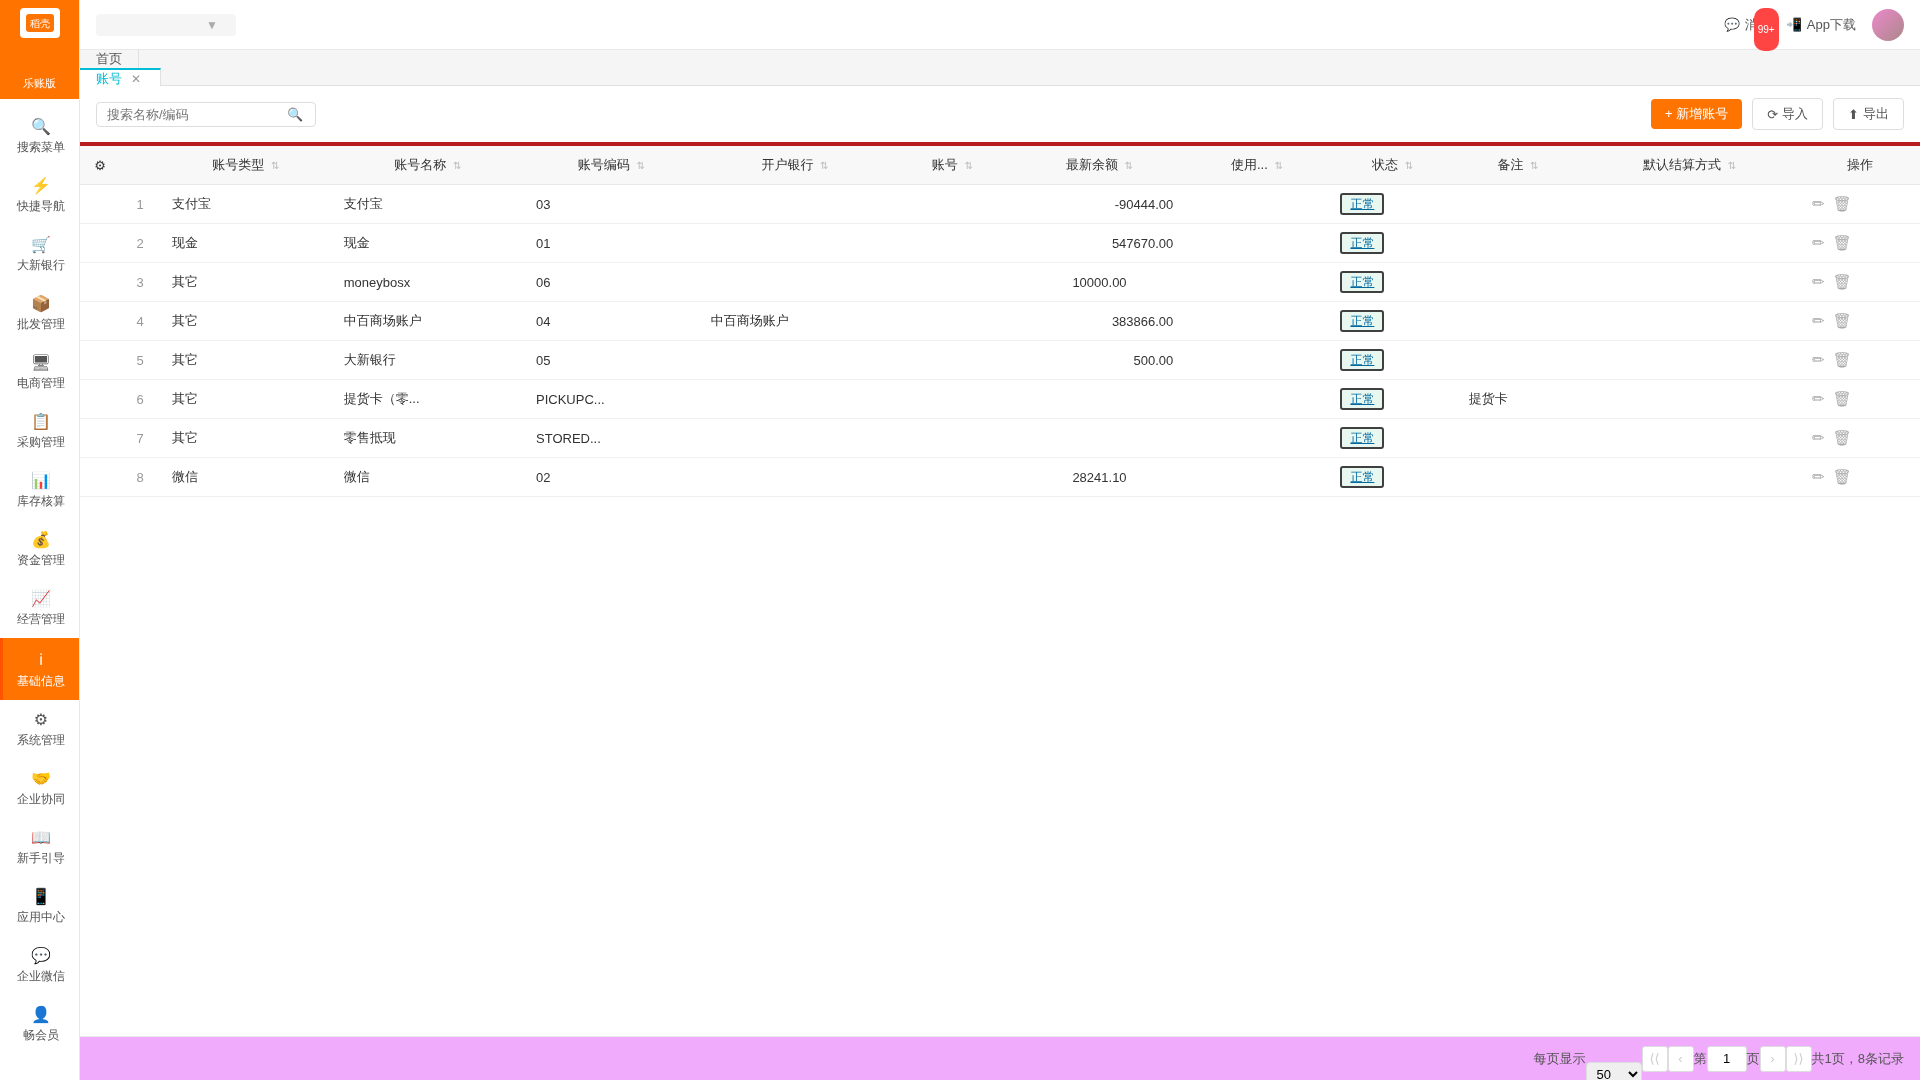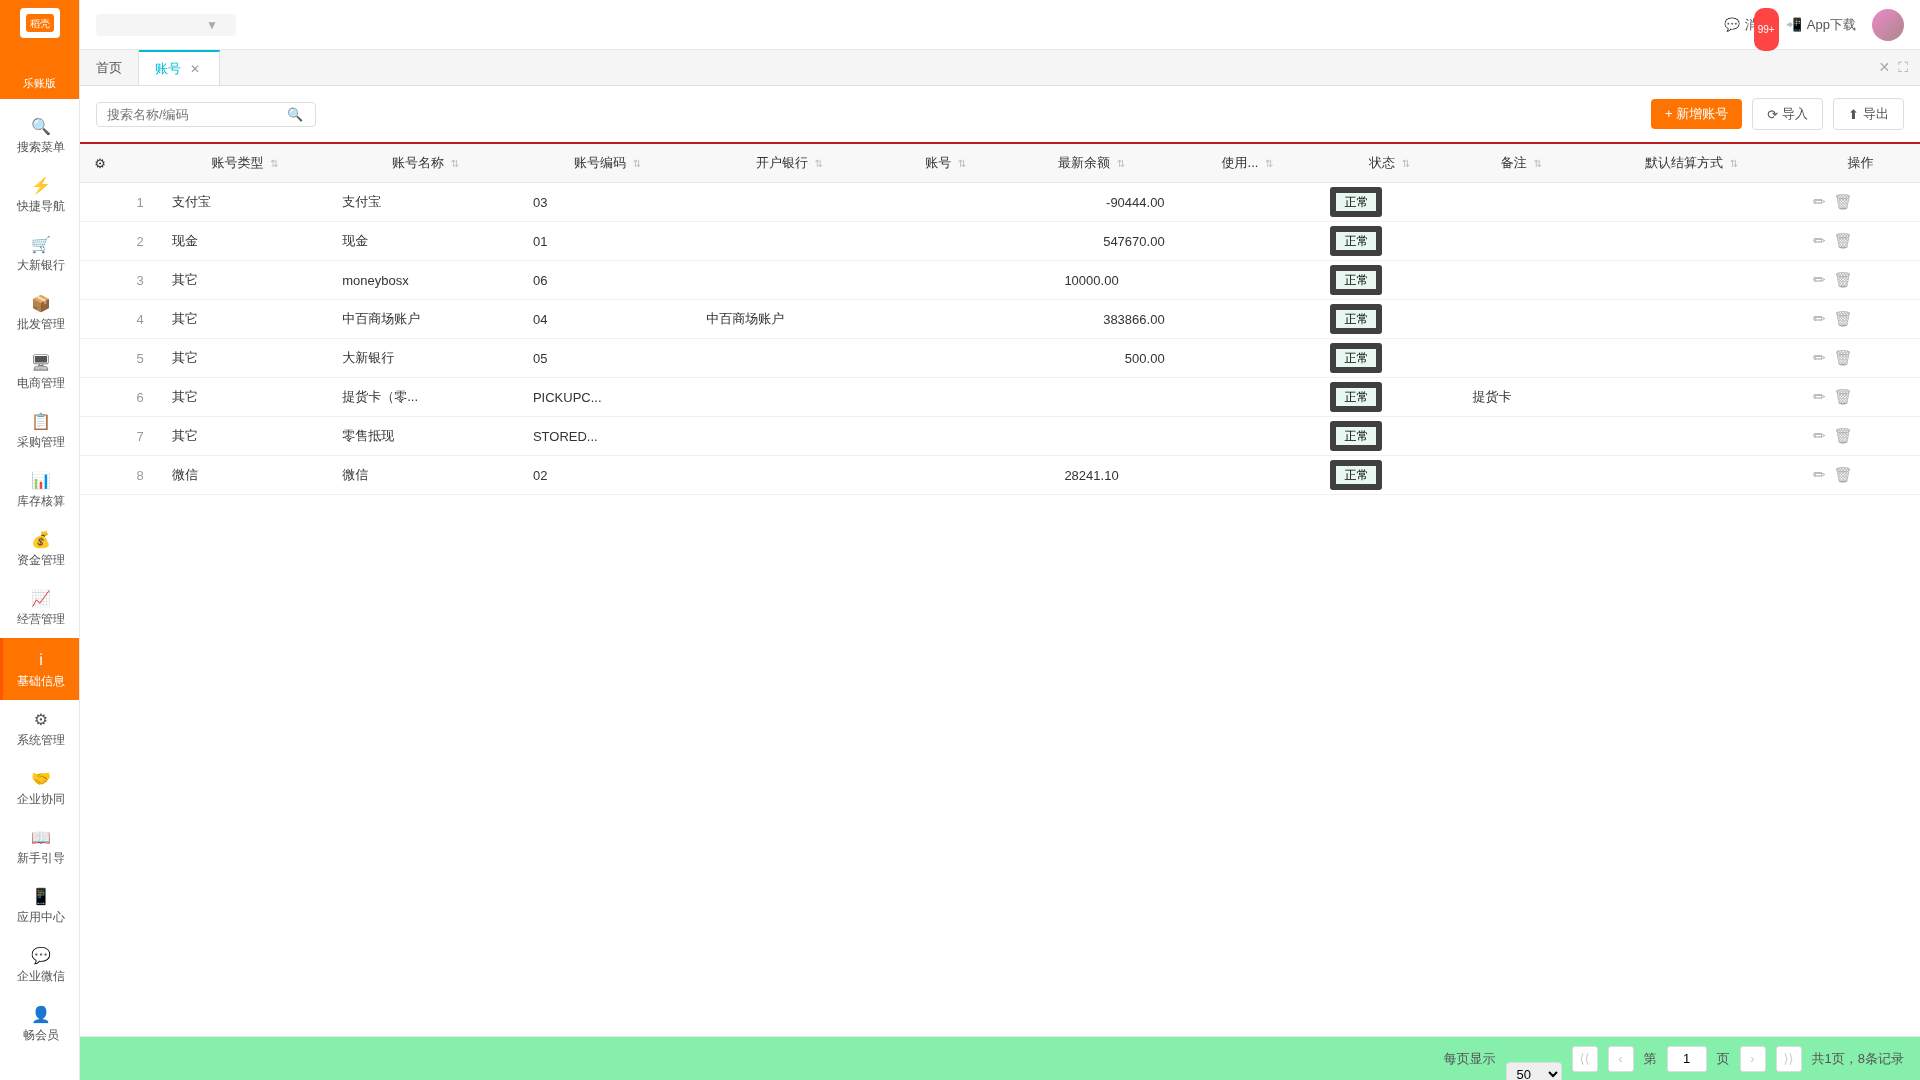--- a/index.html
+++ b/index.html
@@ -129,23 +129,24 @@
       border-radius: 50%;
       background: #ccc;
       overflow: hidden;
     }
 
     
     .tabbar {
       height: 36px;
       background: #f5f5f5;
       display: flex;
-      align-items: center;
+      align-items: flex-start;
       border-bottom: 1px solid #e0e0e0;
       flex-shrink: 0;
+      flex-direction: column;
     }
     .tab {
       height: 100%;
       display: flex;
       align-items: center;
       padding: 0 16px;
       font-size: 13px;
       cursor: pointer;
       color: #555;
       border-right: 1px solid #e0e0e0;
@@ -174,21 +175,21 @@
       flex-direction: column;
       overflow: hidden;
     }
 
     
     .toolbar {
       display: flex;
       align-items: center;
       justify-content: space-between;
       padding: 12px 16px;
-      border-bottom: 2px solid #b91c1c;
+      border-bottom: 4px solid #b91c1c;
       flex-shrink: 0;
     }
     .toolbar-left { display: flex; align-items: center; gap: 8px; }
     .search-box {
       display: flex;
       align-items: center;
       border: 1px solid #ddd;
       border-radius: 4px;
       padding: 4px 10px;
       background: #fff;
@@ -247,39 +248,39 @@
     tbody tr { border-bottom: 1px solid #f0f0f0; }
     tbody td {
       padding: 10px 12px;
       color: #333;
       white-space: nowrap;
     }
     .col-num { width: 40px; color: #999; text-align: center; }
     .col-settings { width: 40px; text-align: center; }
     .status-badge {
       background: #e8f8f0;
-      color: #000000;
-      border: 6px solid #404040;
+      color: #0369a1;
+      border: 2px solid #404040;
       border-radius: 3px;
       padding: 2px 8px;
       font-size: 12px;
+      text-decoration: underline;
     }
     .action-icons { display: flex; gap: 8px; align-items: center; }
     .action-icon { color: #aaa; cursor: pointer; font-size: 15px; }
 
     
     .pagination {
       height: 44px;
-      background: #86efac;
+      background: #f0abfc;
       border-top: 1px solid #e8e8e8;
       display: flex;
       align-items: center;
       justify-content: flex-end;
       padding: 0 16px;
-      gap: 10px;
       font-size: 13px;
       color: #555;
       flex-shrink: 0;
     }
     .page-size-select {
       border: 1px solid #ddd;
       border-radius: 4px;
       padding: 3px 6px;
       font-size: 13px;
       cursor: pointer;

